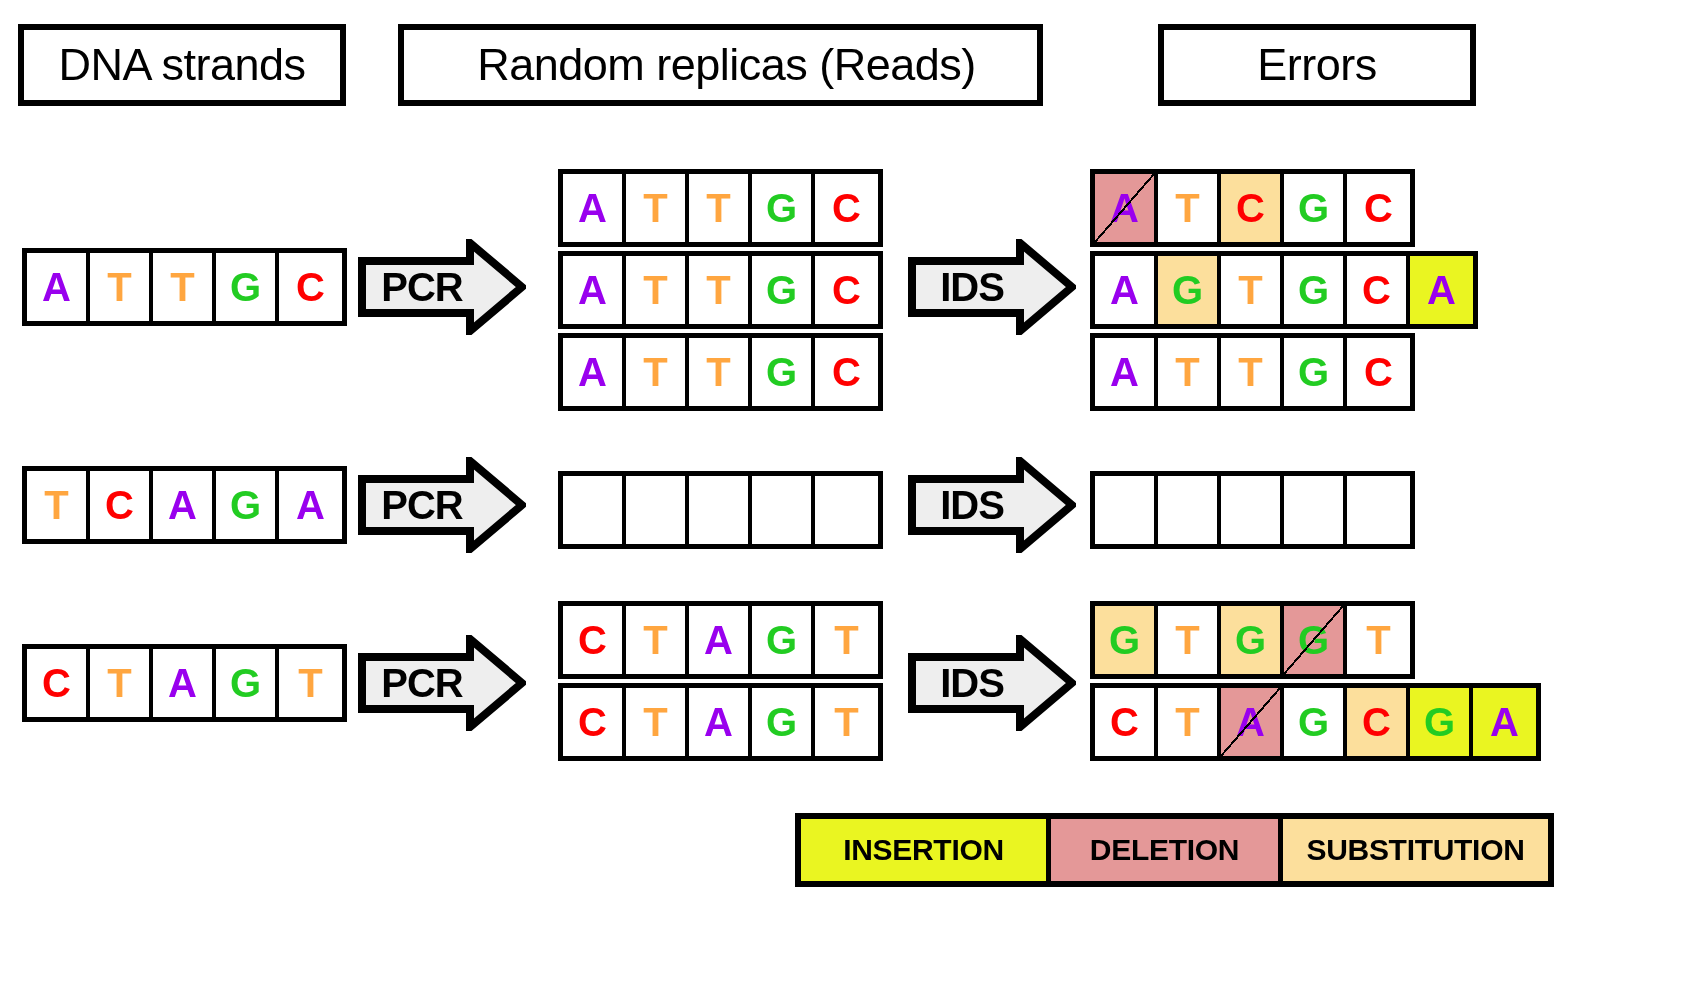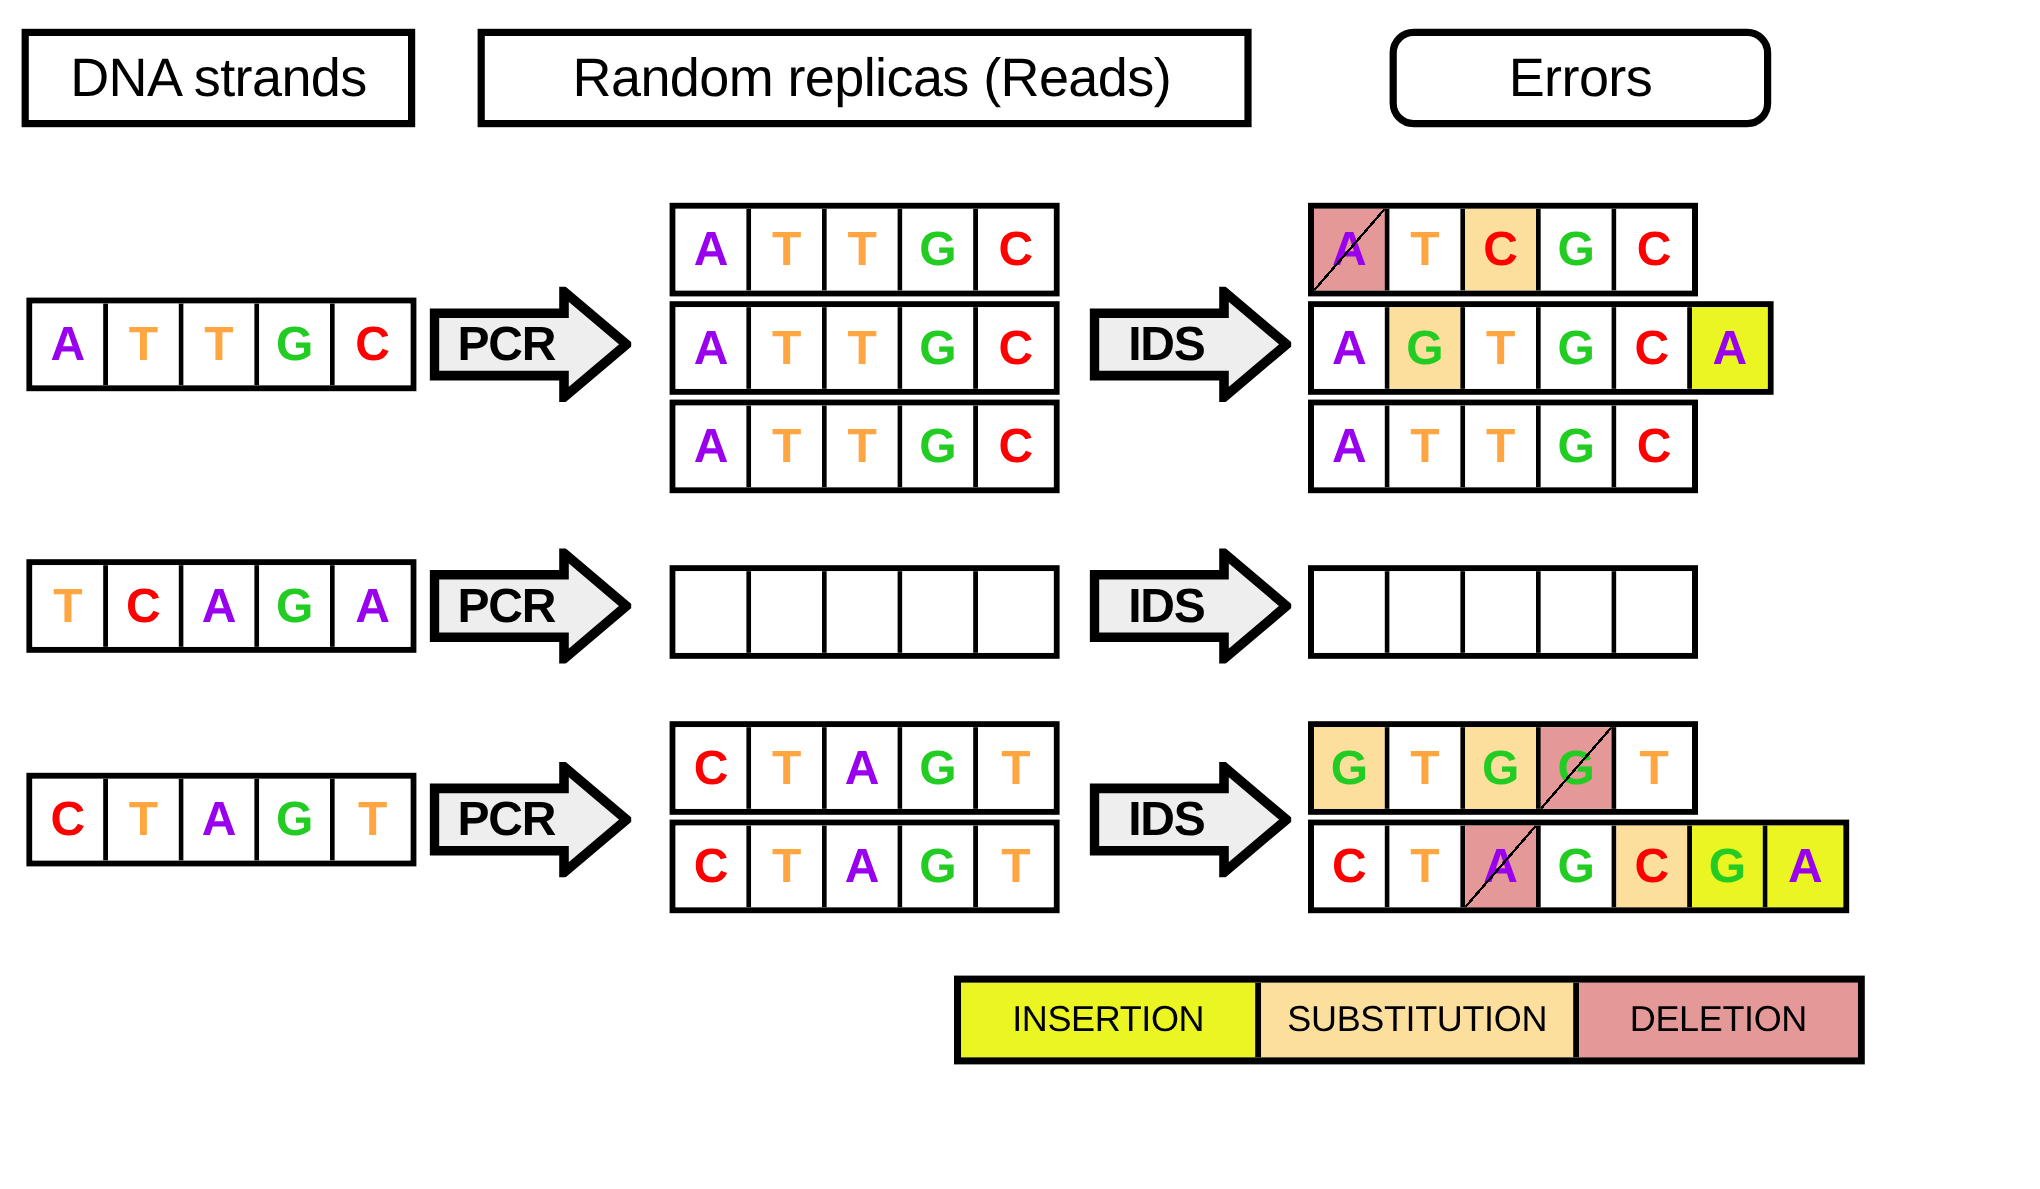--- a/index.html
+++ b/index.html
@@ -25,21 +25,21 @@
     align-items: center;
     justify-content: center;
     font-weight: normal;
     font-size: 45px;
     color: #000;
     letter-spacing: -0.5px;
     white-space: nowrap;
   }
   #hdr-dna     { left: 18px;   top: 24px;  width: 328px; height: 82px; }
   #hdr-reads   { left: 398px;  top: 24px;  width: 645px; height: 82px; padding-left: 12px; }
-  #hdr-errors  { left: 1158px; top: 24px;  width: 318px; height: 82px; border-radius: 20px; }
+  #hdr-errors  { left: 1158px; top: 24px;  width: 318px; height: 82px; }
 
   
   .strip {
     position: absolute;
     display: flex;
     border: 5px solid #000;
     background: #fff;
     box-sizing: content-box;
   }
   .cell {
@@ -113,21 +113,21 @@
     border: 6px solid #000;
     background: #fff;
   }
   .legend-item {
     height: 62px;
     box-sizing: border-box;
     display: flex;
     align-items: center;
     justify-content: center;
     font-size: 30px;
-    font-weight: normal;
+    font-weight: bold;
     color: #000;
     border-right: 5px solid #000;
     padding: 0 14px;
     letter-spacing: -0.3px;
   }
   .legend-item:last-child { border-right: none; }
 </style>
 </head>
 <body>
 
@@ -279,19 +279,19 @@
       <div class="cell nt-C err-substitution">C</div>
       <div class="cell nt-G err-insertion">G</div>
       <div class="cell nt-A err-insertion">A</div>
     </div>
   </div>
 
 <div id="legend">
     <div class="legend-item err-insertion" style="width: 250px;">
       <span>INSERTION</span>
     </div>
+    <div class="legend-item err-deletion" style="width: 232px;">
+      <span>DELETION</span>
+    </div>
     <div class="legend-item err-substitution" style="width: 265px;">
       <span>SUBSTITUTION</span>
     </div>
-    <div class="legend-item err-deletion" style="width: 232px;">
-      <span>DELETION</span>
-    </div>
   </div>
 
 </body></html>

